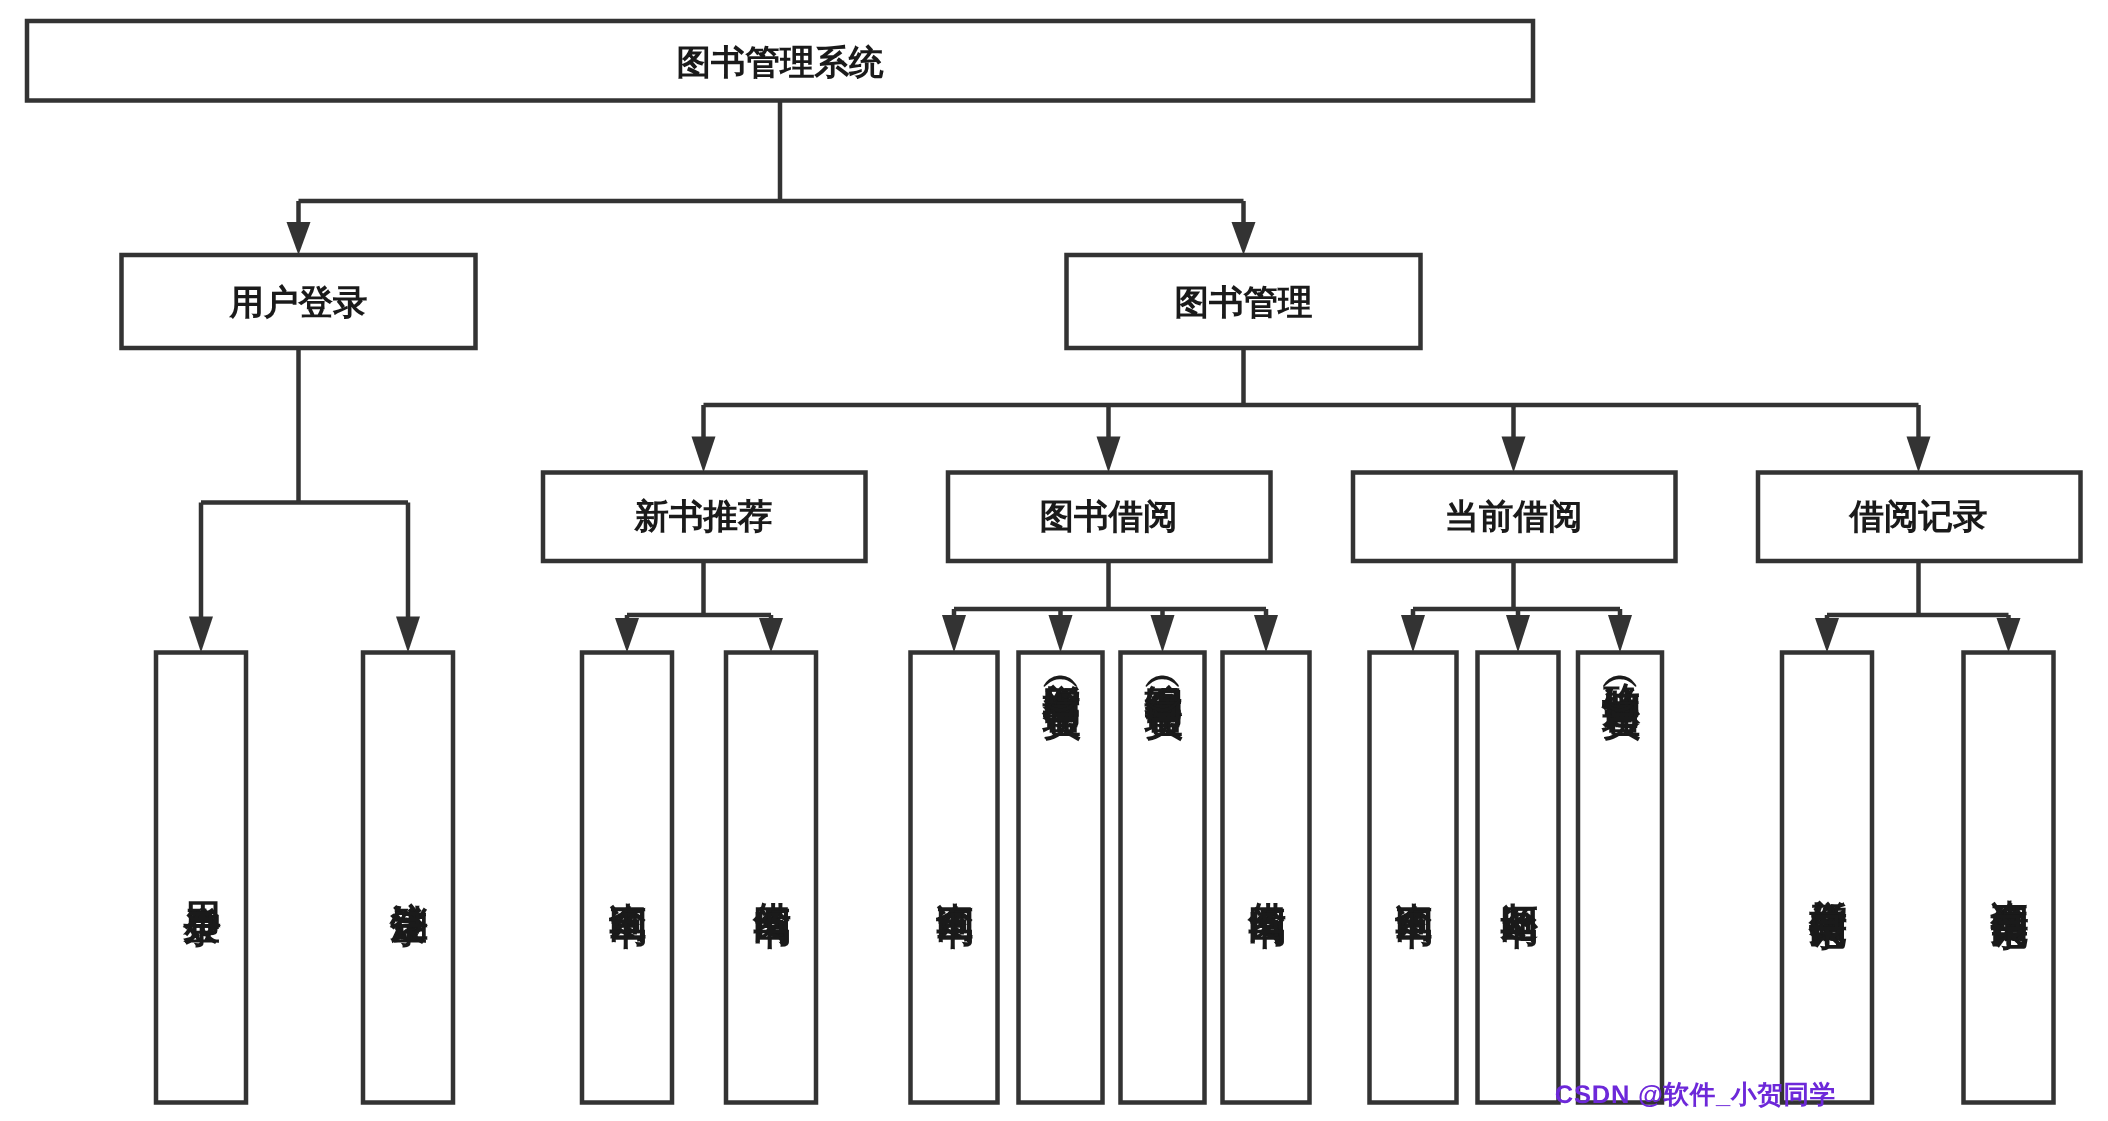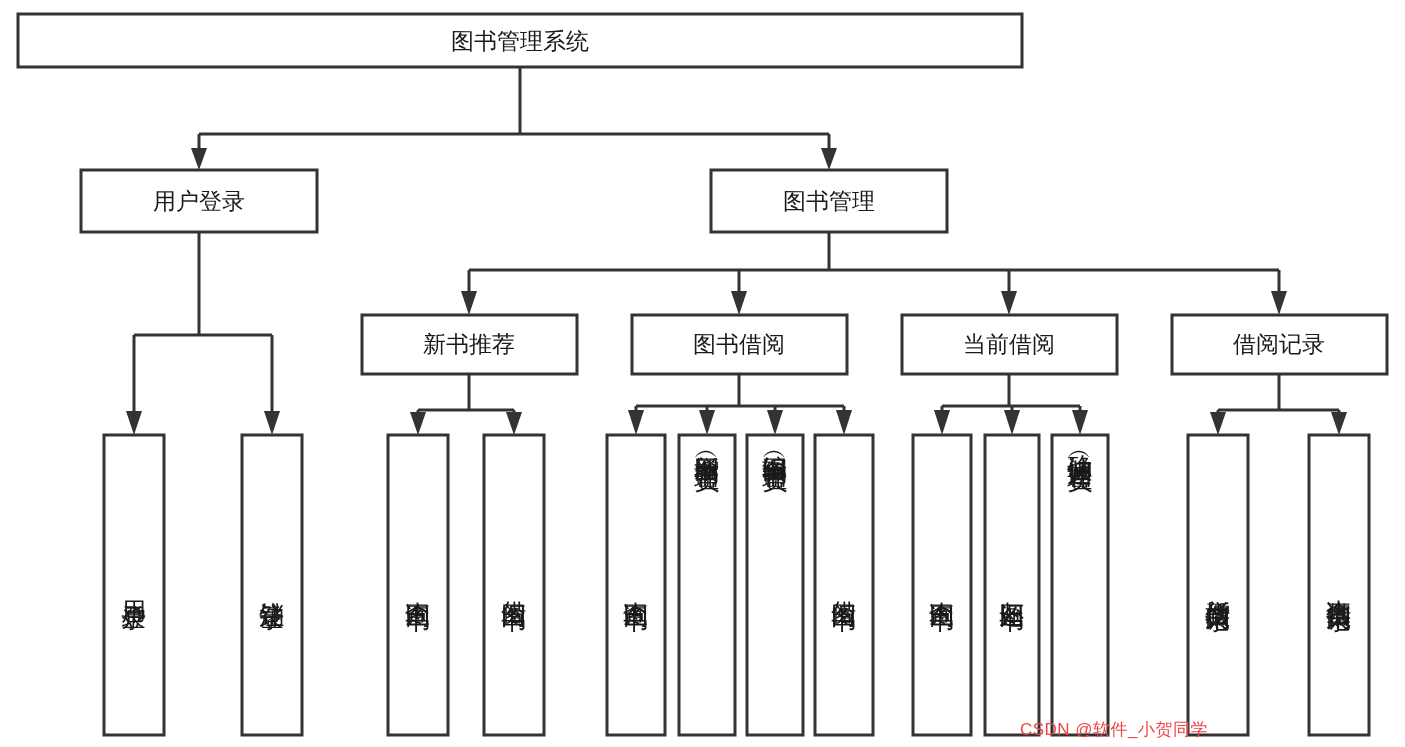--- a/index.html
+++ b/index.html
@@ -1,31 +1,31 @@
 <!DOCTYPE html>
 <html><head>
 <meta charset="utf-8">
 <style>
   html,body{margin:0;padding:0;background:#ffffff;}
   body{
     font-family:"Liberation Sans","DejaVu Sans",sans-serif;
     width:1405px;height:747px;overflow:hidden;position:relative;
   }
-  #diagram-root{position:absolute;left:0;top:0;width:1232px;height:747px;}
+  #diagram-root{position:absolute;left:0;top:0;width:1232px;height:747px;font-weight:bold;}
   svg{display:block;}
   .node-box{fill:#ffffff;stroke:#333333;stroke-width:3;}
   .link-line{stroke:#333333;stroke-width:3;fill:none;}
   .node-label{
     font-family:"Liberation Sans","DejaVu Sans",sans-serif;
     fill:#1a1a1a;font-size:23px;
   }
   .watermark{
-    position:absolute;right:24px;bottom:6px;
+    position:absolute;right:8px;bottom:6px;
     font-family:"Liberation Sans","DejaVu Sans",sans-serif;
-    font-size:17px;color:#ef4444;white-space:nowrap;
+    font-size:17px;color:#6d28d9;white-space:nowrap;
     letter-spacing:0.5px;pointer-events:none;
   }
   .vlabel{
     writing-mode:vertical-rl;text-orientation:upright;
     font-family:"Liberation Sans","DejaVu Sans",sans-serif;
     font-size:25px;color:#1a1a1a;line-height:1.06;
     white-space:nowrap;letter-spacing:2px;
   }
   .leaf-wrap{
     position:absolute;display:flex;align-items:center;justify-content:center;

